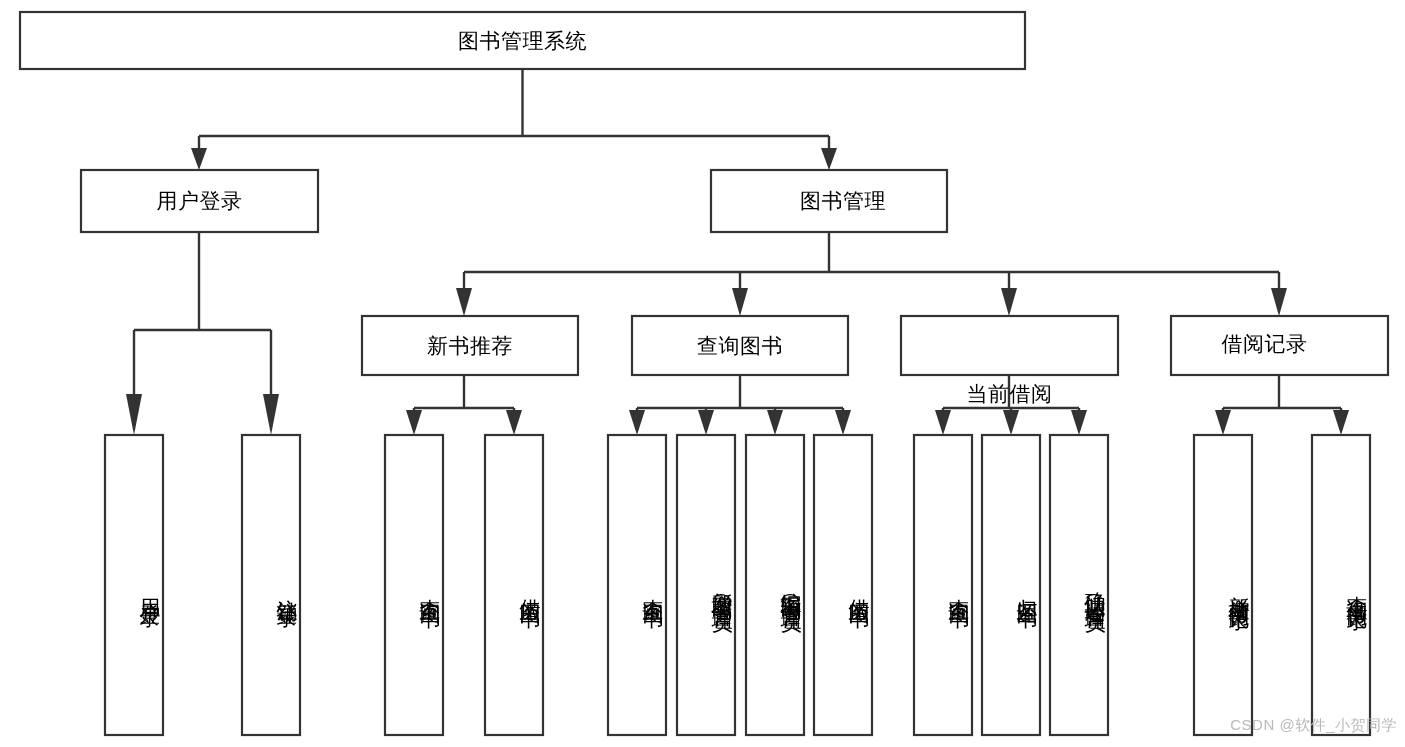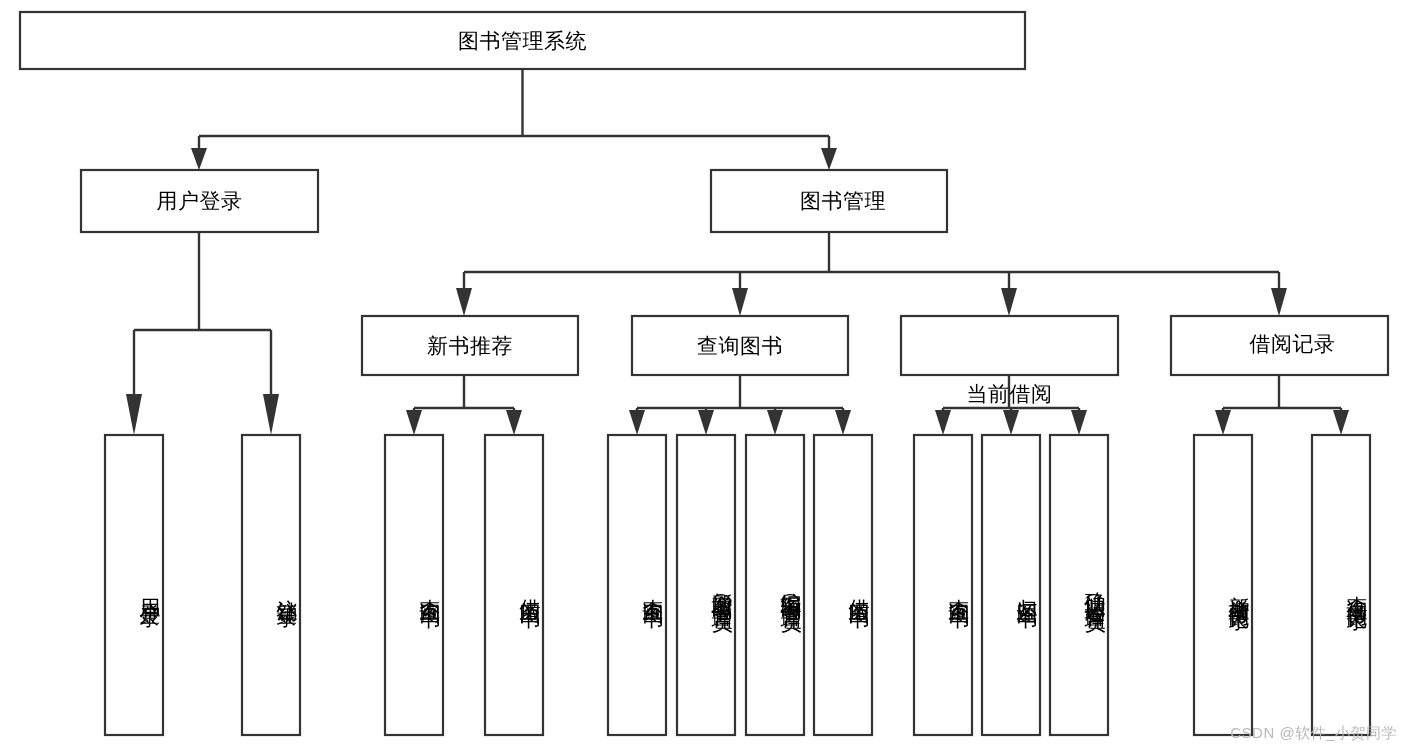--- a/index.html
+++ b/index.html
@@ -62,21 +62,21 @@
     font-size: 21px;
     letter-spacing: 3px;
     line-height: 1.25;
     padding-top: 6px;
     align-items: flex-start;
     justify-content: center;
   }
   .watermark {
     position: absolute;
     right: 8px;
-    bottom: 4px;
+    bottom: 12px;
     font-size: 15px;
     color: #b9b9b9;
     font-family: "Liberation Sans", "DejaVu Sans", sans-serif;
     letter-spacing: 0.5px;
     white-space: nowrap;
   }
 </style>
 </head>
 <body>
 
@@ -180,21 +180,21 @@
   </svg>
 
   <div class="node-label horiz" style="left:20px;  top:12px;  width:1005px; height:57px;">图书管理系统</div>
 
   <div class="node-label horiz" style="left:81px;  top:170px; width:237px;  height:62px;">用户登录</div>
   <div class="node-label horiz" style="left:711px; top:170px; width:264px;  height:62px;">图书管理</div>
 
   <div class="node-label horiz" style="left:362px; top:316px; width:216px; height:59px;">新书推荐</div>
   <div class="node-label horiz" style="left:632px; top:316px; width:216px; height:59px;">查询图书</div>
   <div class="node-label horiz" style="left:901px; top:316px; width:217px; height:59px;margin-top:48px;">当前借阅</div>
-  <div class="node-label horiz" style="left:1184px;top:316px; width:217px; height:56px;">借阅记录</div>
+  <div class="node-label horiz" style="left:1156px;top:316px; width:217px; height:56px;">借阅记录</div>
 
   <div class="node-label vert" style="left:105px; top:435px; width:58px; height:300px;">用户登录</div>
   <div class="node-label vert" style="left:242px; top:435px; width:58px; height:300px;">注销登录</div>
 
   <div class="node-label vert" style="left:385px; top:435px; width:58px; height:300px;">查询图书</div>
   <div class="node-label vert" style="left:485px; top:435px; width:58px; height:300px;">借阅图书</div>
 
   <div class="node-label vert" style="left:608px; top:435px; width:58px; height:300px;">查询图书</div>
   <div class="node-label vert" style="left:677px; top:435px; width:58px; height:300px;">新增图书（管理员）</div>
   <div class="node-label vert" style="left:746px; top:435px; width:58px; height:300px;">编辑图书（管理员）</div>

